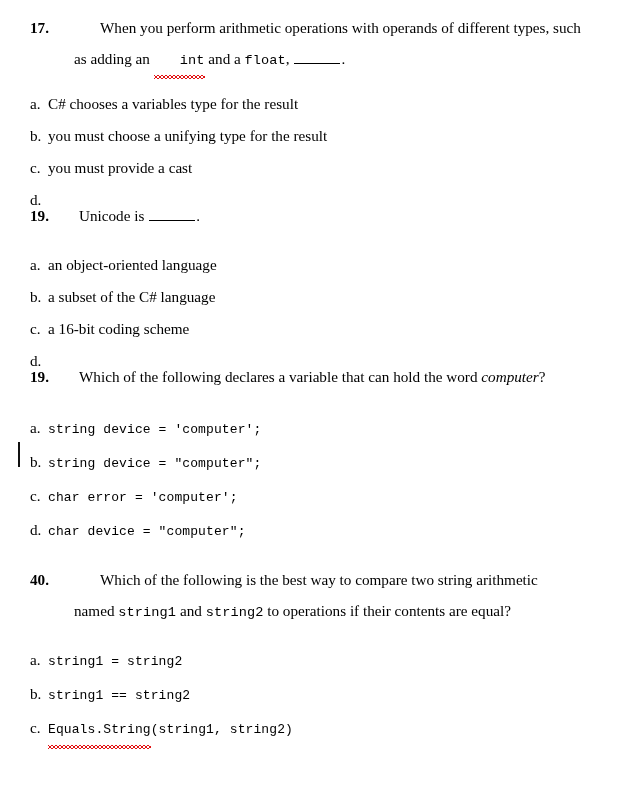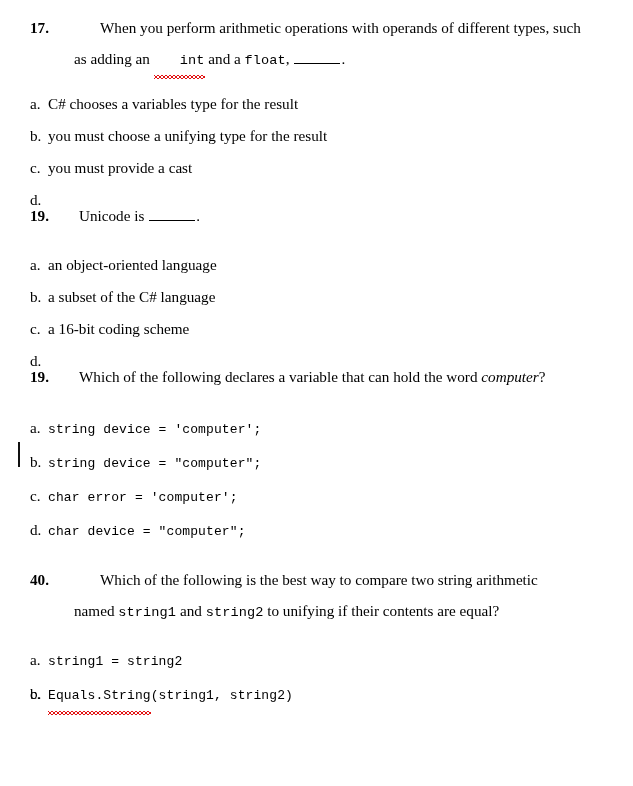--- a/index.html
+++ b/index.html
@@ -226,31 +226,32 @@
       </li>
     </ul>
   </div>
 
   <div class="gap-after-opts"></div>
 
   <div class="question">
     <div class="q-stem">
       <span class="q-num">40.</span>
       <span class="stem-text">
-        <span>Which of the following is the best way to compare two string arithmetic named </span><span class="code">string1</span><span> and </span><span class="code">string2</span><span> to unifying if their contents are equal?</span>
+        <span>Which of the following is the best way to compare two string arithmetic named </span><span class="code">string1</span><span> and </span><span class="code">string2</span><span> to operations if their contents are equal?</span>
       </span>
     </div>
     <div class="spacer-20"></div>
     <ul class="options">
       <li class="option">
         <span class="opt-letter">a.</span>
         <span class="code">string1 = string2</span>
       </li>
       <li class="option">
         <span class="opt-letter">b.</span>
+        <span class="code">string1 == string2</span>
       </li>
       <li class="option">
         <span class="opt-letter">c.</span>
         <span class="code squiggle">Equals.String</span><span class="code">(string1, string2)</span>
       </li>
 
     </ul>
   </div>
 
   <div class="caret"></div>

